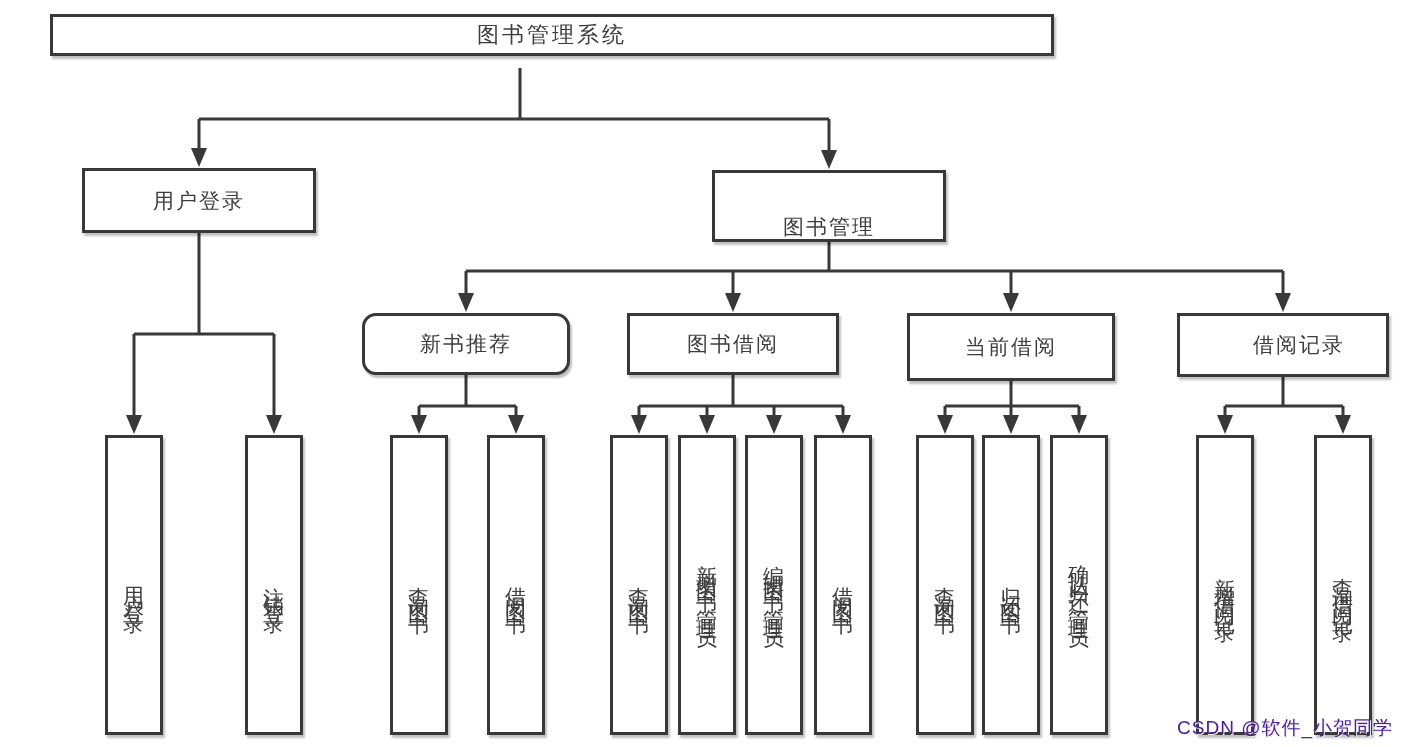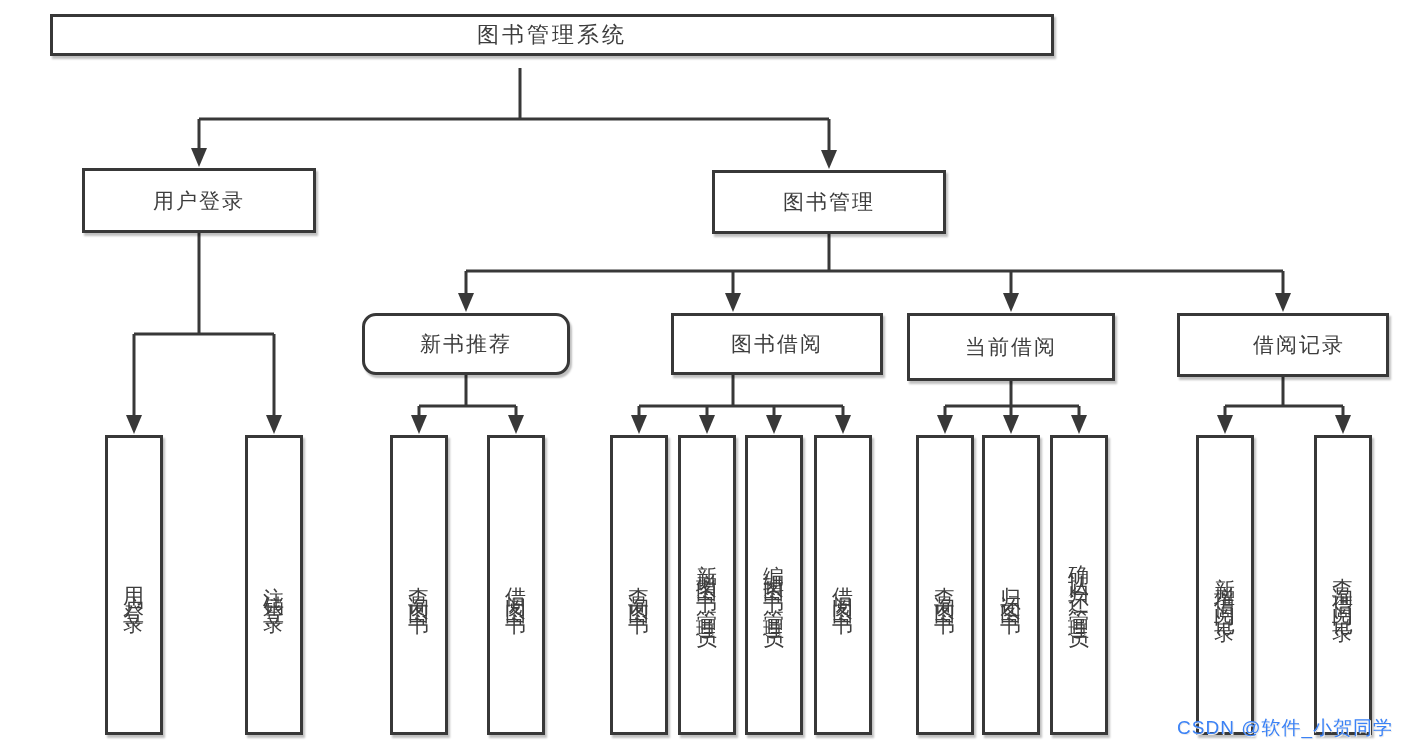--- a/index.html
+++ b/index.html
@@ -48,21 +48,21 @@
     letter-spacing: 9px;
     font-size: 21px;
     line-height: 1;
     padding-top: 6px;
   }
   .watermark {
     position: absolute;
     right: 12px;
     bottom: 6px;
     font-size: 19px;
-    color: #3b82f6;
+    color: #4c1d95;
     letter-spacing: 1px;
     text-shadow: 1px 1px 0 #ececec;
     white-space: nowrap;
   }
 </style>
 </head>
 <body>
 
 <div class="canvas">
 
@@ -109,28 +109,28 @@
     </g>
   </svg>
 
   <div class="node root-node" style="left:18px; top:14px; width:1004px; height:42px;margin-left:32px;">
     <span>图书管理系统</span>
   </div>
 
   <div class="node" style="left:82px; top:168px; width:234px; height:65px;">
     <span>用户登录</span>
   </div>
-  <div class="node" style="left:712px; top:170px; width:234px; height:64px;">
+  <div class="node" style="left:712px; top:170px; width:234px; height:72px;align-items:flex-end;">
     <span>图书管理</span>
   </div>
 
   <div class="node" style="left:362px; top:313px; width:208px; height:62px;border-radius:14px;">
     <span>新书推荐</span>
   </div>
-  <div class="node" style="left:627px; top:313px; width:212px; height:62px;margin-left:44px;">
+  <div class="node" style="left:627px; top:313px; width:212px; height:62px;">
     <span>图书借阅</span>
   </div>
   <div class="node" style="left:907px; top:313px; width:208px; height:68px;">
     <span>当前借阅</span>
   </div>
   <div class="node" style="left:1177px; top:313px; width:212px; height:64px;padding-left:32px;">
     <span>借阅记录</span>
   </div>
 
   <div class="node vnode" style="left:105px; top:435px; width:58px; height:300px;">

